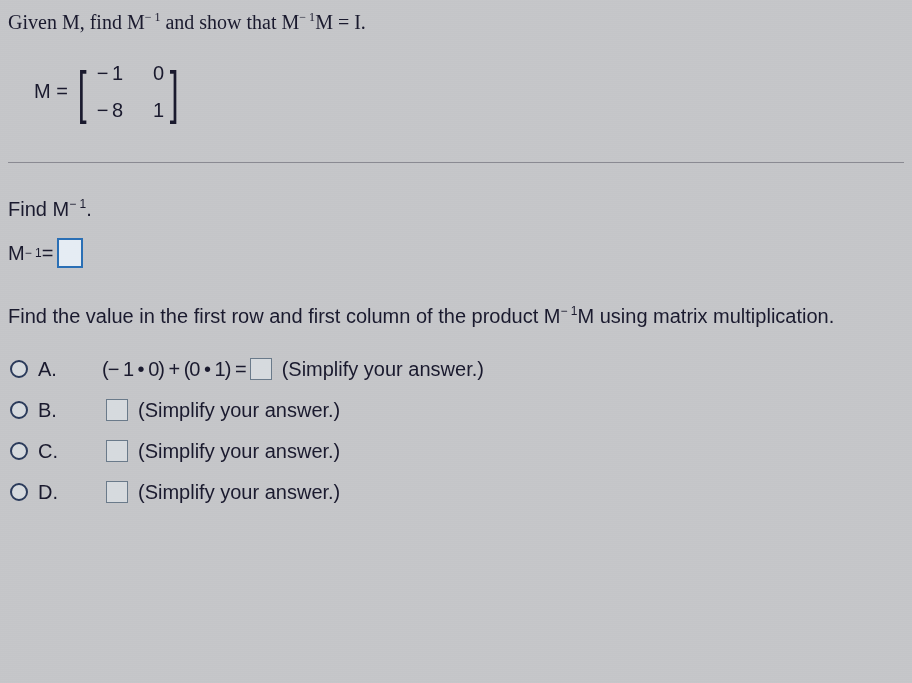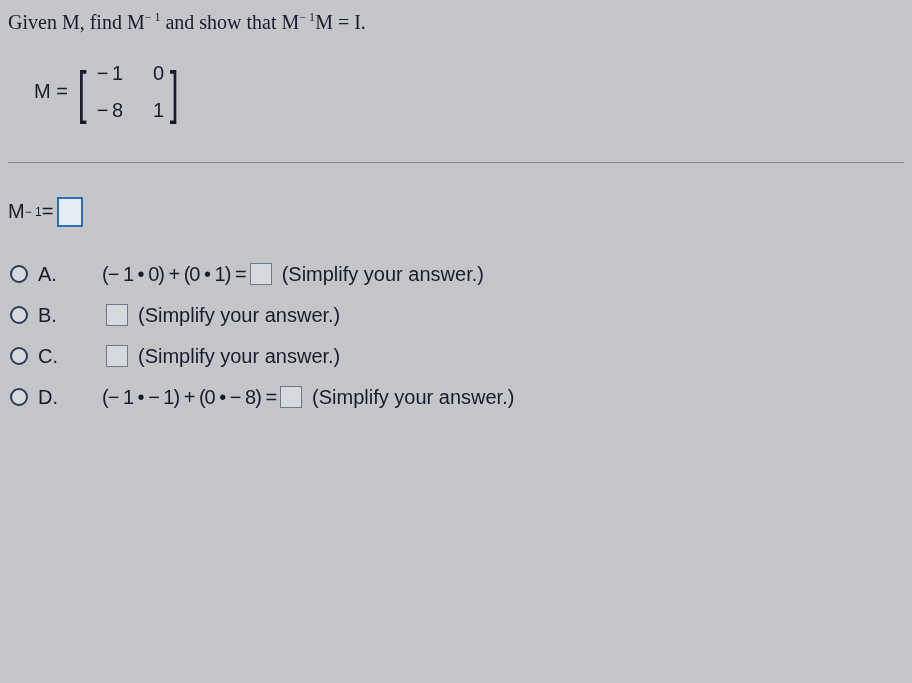--- a/index.html
+++ b/index.html
@@ -79,28 +79,34 @@
     <span class="mrow">
       <span class="mcell minus">− 8</span>
       <span class="mcell">1</span>
     </span>
   </span>
   <span class="bracket">]</span>
 </div>
 
 <hr class="divider">
 
+<div class="find-line">
+  <span>Find M</span><sup>− 1</sup><span>.</span>
+</div>
 
 <div class="minv-eq">
   <span>M</span>
       <sup>− 1</sup>
       <span> =</span>
   <span class="answer-box"></span>
 </div>
 
+<div class="subprompt">
+  <span>Find the value in the first row and first column of the product M</span><sup>− 1</sup><span>M using matrix multiplication.</span>
+</div>
 
 <div class="options">
 
   <div class="option">
     <span class="radio"></span>
     <span class="opt-letter">A.</span>
     <span class="opt-expr">
       <span class="minus">(− 1 • 0) + (0 • 1) =</span>
       <span class="small-box"></span>
       <span class="hint">(Simplify your answer.)</span>
@@ -122,21 +128,20 @@
     <span class="opt-expr">
       <span class="small-box"></span>
       <span class="hint">(Simplify your answer.)</span>
     </span>
   </div>
 
   <div class="option">
     <span class="radio"></span>
     <span class="opt-letter">D.</span>
     <span class="opt-expr">
-      <span class="minus">(− 1 • − 1) + (0 • − 8) =</span>
       <span class="small-box"></span>
       <span class="hint">(Simplify your answer.)</span>
     </span>
   </div>
 
 </div>
 
 </div>
 
 </body></html>

